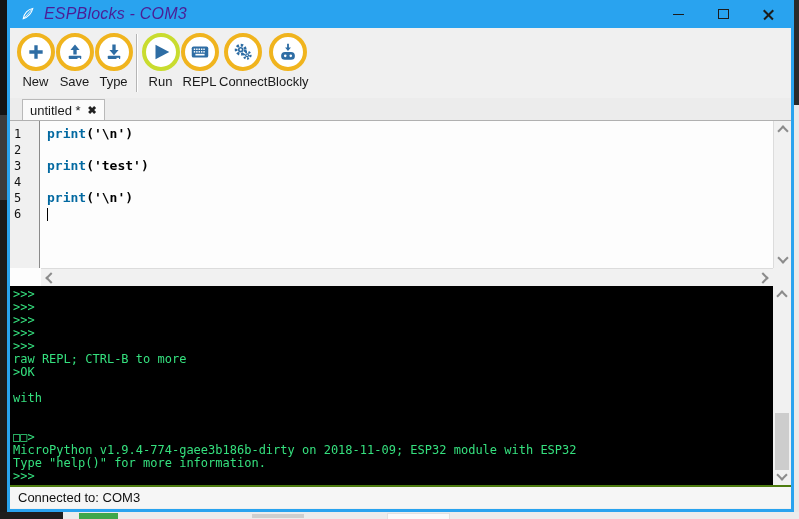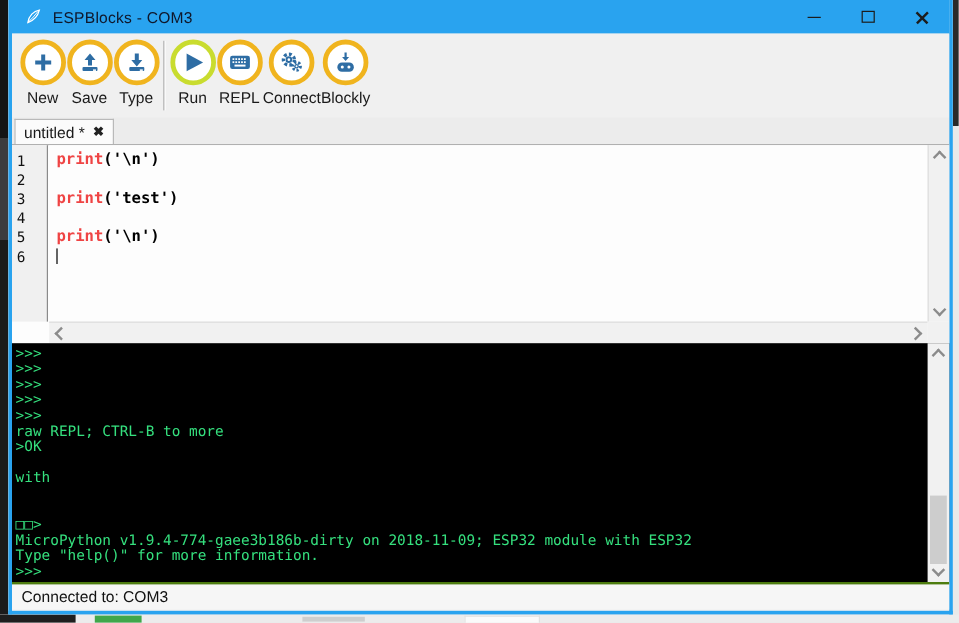--- a/index.html
+++ b/index.html
@@ -16,55 +16,55 @@
   .frag-text{position:absolute;left:252px;top:514px;width:52px;height:4px;background:#c7c7c7;opacity:.8;}
   .frag-pill{position:absolute;left:387px;top:513px;width:61px;height:6px;background:#fafafa;border:1px solid #e1e1e1;border-bottom:none;}
 
   
   .window{position:absolute;left:7px;top:0;width:787px;height:512px;box-sizing:border-box;
           border:3px solid #29a3ef;border-top:none;background:#f0f0f0;}
 
   
   .titlebar{height:28px;background:#29a3ef;display:flex;align-items:center;}
   .app-icon{width:16px;height:18px;margin:0 8px 0 10px;flex:0 0 auto;}
-  .title-text{color:#0f172a;font-size:13px;letter-spacing:.2px;}
+  .title-text{color:#4c1d95;font-size:16px;letter-spacing:.2px;font-style:italic;}
   .win-controls{margin-left:auto;display:flex;height:28px;}
   .win-btn{width:45px;height:28px;display:flex;align-items:center;justify-content:center;}
   .glyph-min{width:11px;height:1px;background:#1c1c1c;}
   .glyph-max{width:9px;height:8px;border:1px solid #1c1c1c;}
   .glyph-close{position:relative;width:13px;height:13px;}
   .glyph-close i{position:absolute;left:0;top:6px;width:13px;height:1.5px;background:#1c1c1c;display:block;}
   .glyph-close i:first-child{transform:rotate(45deg);}
   .glyph-close i:last-child{transform:rotate(-45deg);}
 
   
   .toolbar{height:70px;background:#f0f0f0;display:flex;align-items:flex-start;padding-left:6px;box-sizing:border-box;}
   .tbtn{display:flex;flex-direction:column;align-items:center;min-width:39px;padding-top:5px;cursor:default;}
   .circle{width:30px;height:30px;border:4px solid #f0b41e;border-radius:50%;background:#fff;
           display:flex;align-items:center;justify-content:center;}
   .circle.run{border-color:#c9dc2f;}
   .circle svg{display:block;}
   .tlabel{font-size:13px;color:#1a1a1a;margin-top:3px;white-space:nowrap;}
   .tsep{width:0;border-left:1px solid #b5b5b5;border-right:1px solid #ffffff;height:58px;margin:6px 3px 0 3px;}
 
   
-  .tabbar{height:22px;background:#ececec;display:flex;align-items:flex-end;padding-left:2px;}
+  .tabbar{height:22px;background:#ececec;display:flex;align-items:flex-end;padding-left:12px;}
   .tab{height:21px;box-sizing:border-box;background:#fbfbfb;border:1px solid #b9b9b9;border-bottom:none;
        display:flex;align-items:center;gap:7px;padding:0 7px;font-size:13px;color:#1a1a1a;}
   .tab-close{font-size:11px;font-weight:bold;color:#222;line-height:1;}
 
   
   .editor{position:relative;height:166px;background:#fdfdfd;border-top:1px solid #b0b0b0;box-sizing:border-box;}
   .gutter{position:absolute;left:0;top:0;bottom:18px;width:30px;background:#f0f0f0;border-right:1px solid #8a8a8a;
           font-family:"DejaVu Sans Mono",monospace;font-size:12px;color:#111;padding-top:5px;box-sizing:border-box;}
   .lnum{height:16px;line-height:16px;padding-left:4px;}
   .codearea{position:absolute;left:31px;top:0;right:18px;bottom:18px;background:#fdfdfd;
             padding:5px 0 0 6px;font-family:"DejaVu Sans Mono",monospace;font-size:13px;font-weight:bold;overflow:hidden;}
   .codeline{height:16px;line-height:16px;white-space:pre;}
-  .keyword{color:#ef4444;}
+  .keyword{color:#0369a1;}
   .plain{color:#000;}
   .cursor{display:inline-block;width:1px;height:13px;background:#000;vertical-align:middle;}
 
   
   .vscroll{position:absolute;right:0;top:0;bottom:18px;width:18px;background:#f1f1f1;border-left:1px solid #dcdcdc;box-sizing:border-box;}
   .hscroll{position:absolute;left:31px;right:18px;bottom:0;height:18px;background:#f1f1f1;border-top:1px solid #dcdcdc;box-sizing:border-box;}
   .scorner{position:absolute;right:0;bottom:0;width:18px;height:18px;background:#f1f1f1;}
   .chev{position:absolute;width:6px;height:6px;}
   .chev.up{border-top:2px solid #8b8b8b;border-right:2px solid #8b8b8b;transform:rotate(-45deg);left:5px;top:6px;}
   .chev.down{border-bottom:2px solid #8b8b8b;border-right:2px solid #8b8b8b;transform:rotate(45deg);left:5px;bottom:6px;}

